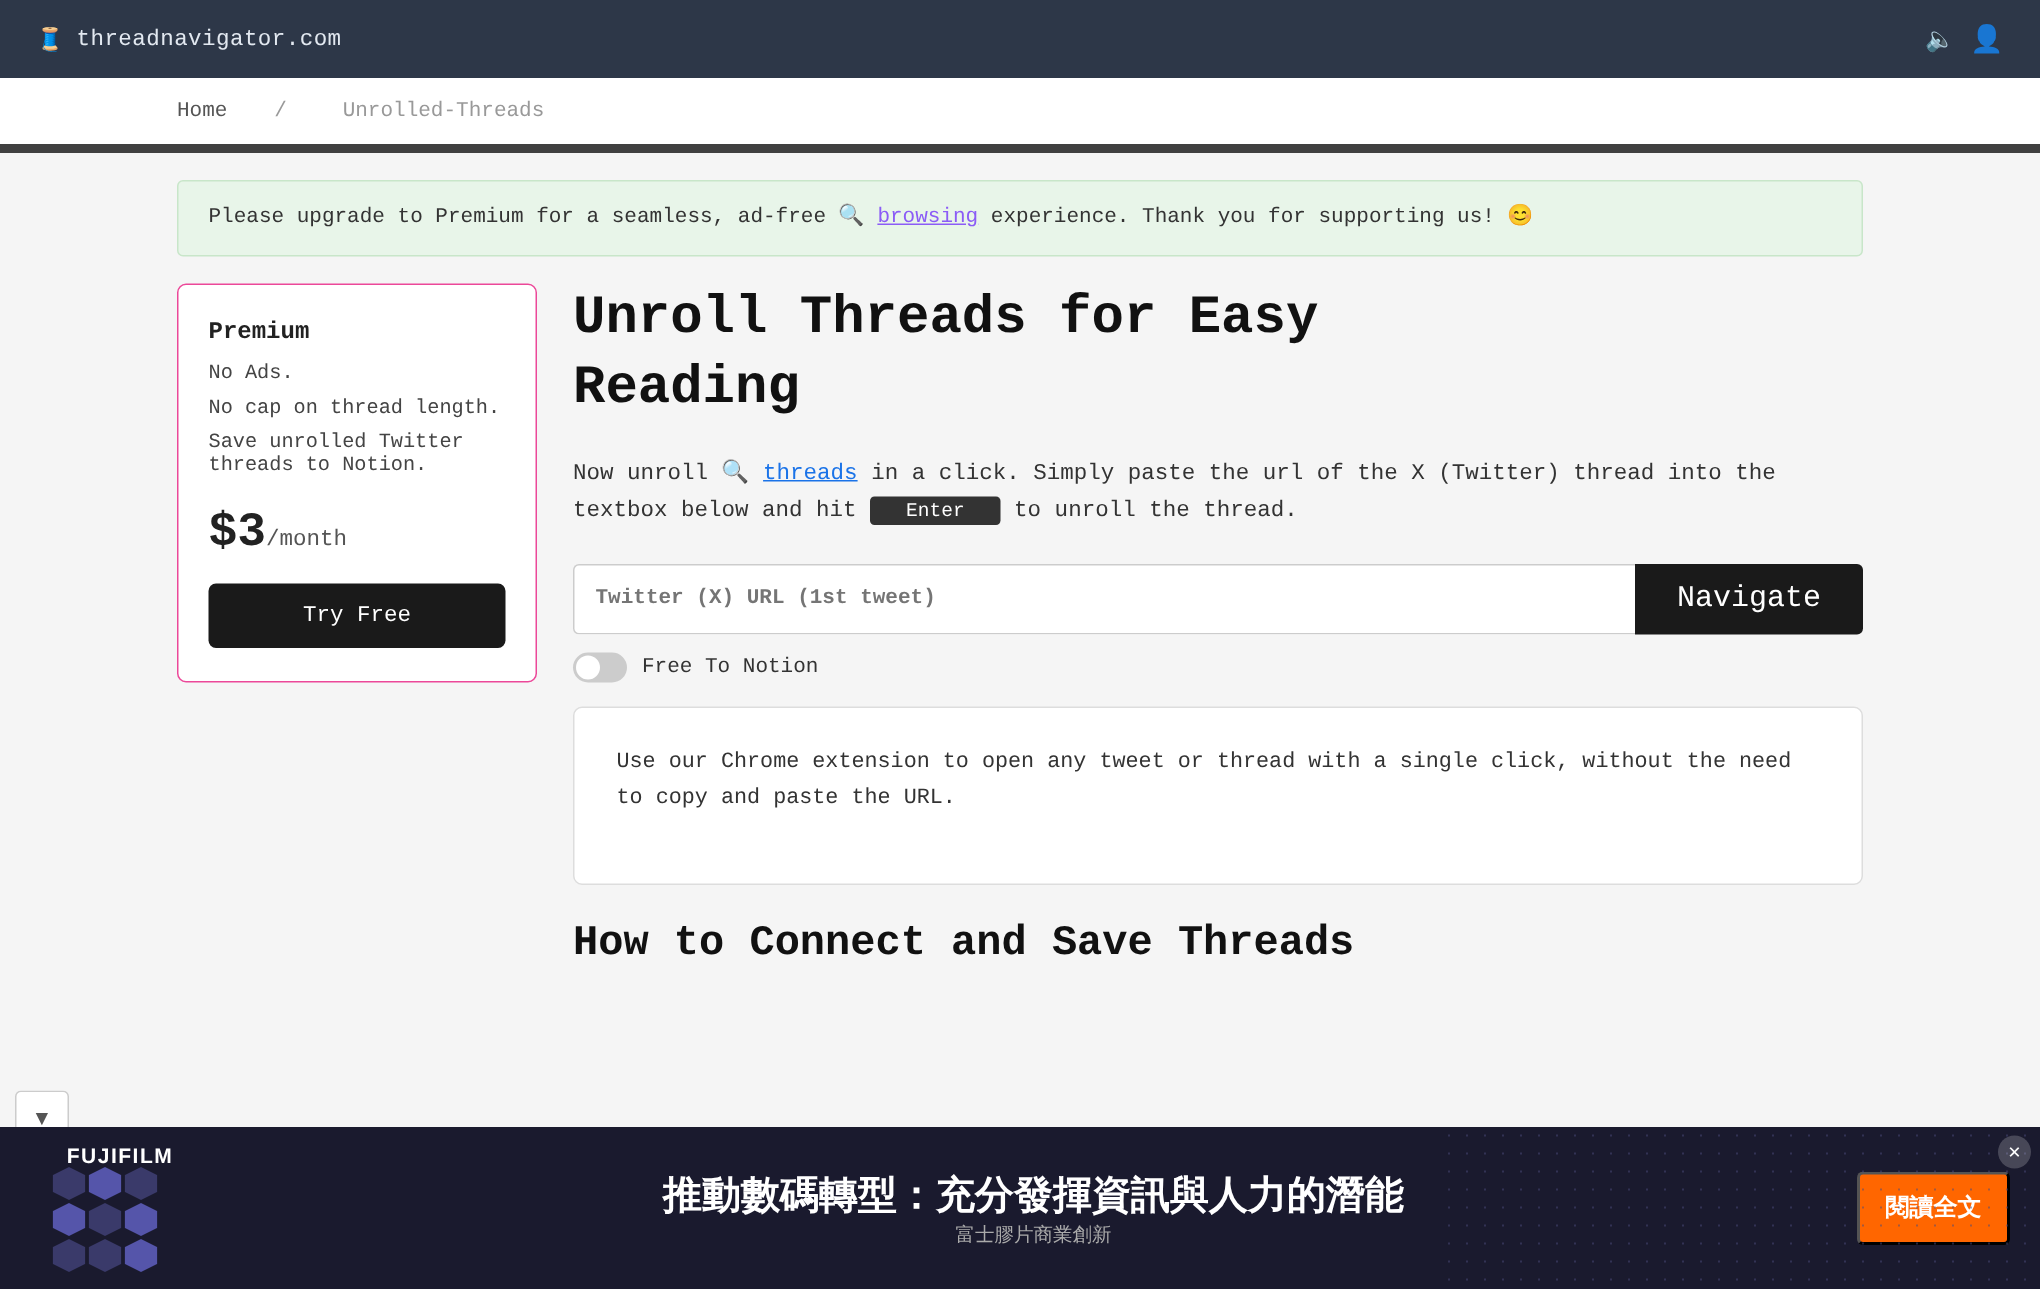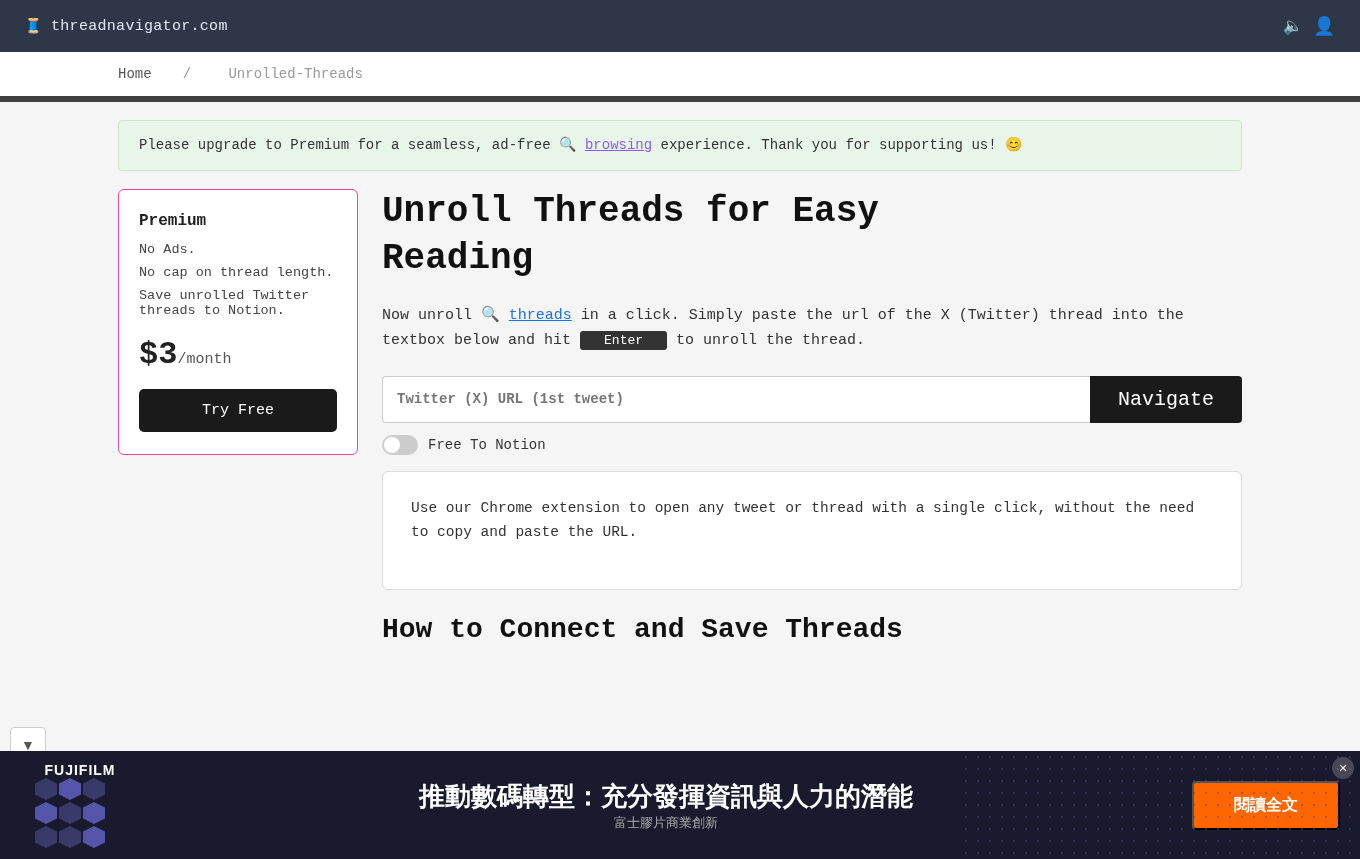--- a/index.html
+++ b/index.html
@@ -342,21 +342,21 @@
       font-family: Arial, sans-serif;
     }
     .ad-middle-sub {
       font-size: 13px;
       color: #aaa;
       font-family: Arial, sans-serif;
     }
     .ad-cta {
       background: #ff6600;
       color: #fff;
-      padding: 12px 40px;
+      padding: 12px 17px;
       border-radius: 4px;
       font-size: 16px;
       font-weight: bold;
       font-family: Arial, sans-serif;
       cursor: pointer;
       white-space: nowrap;
     }
     .ad-close {
       position: absolute;
       top: 6px;

